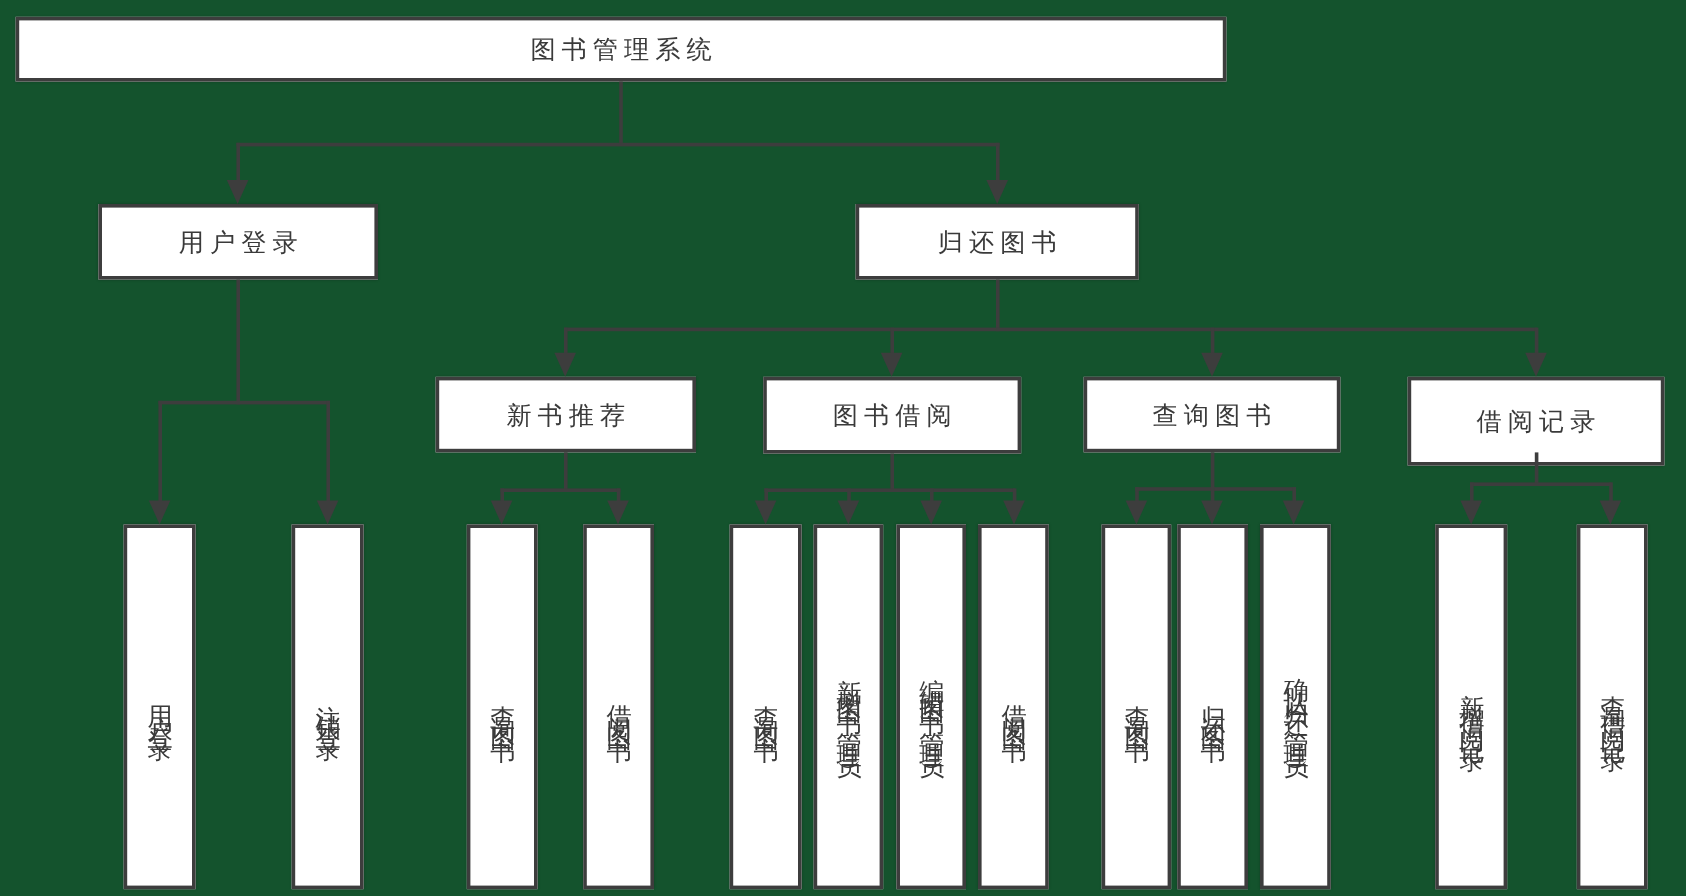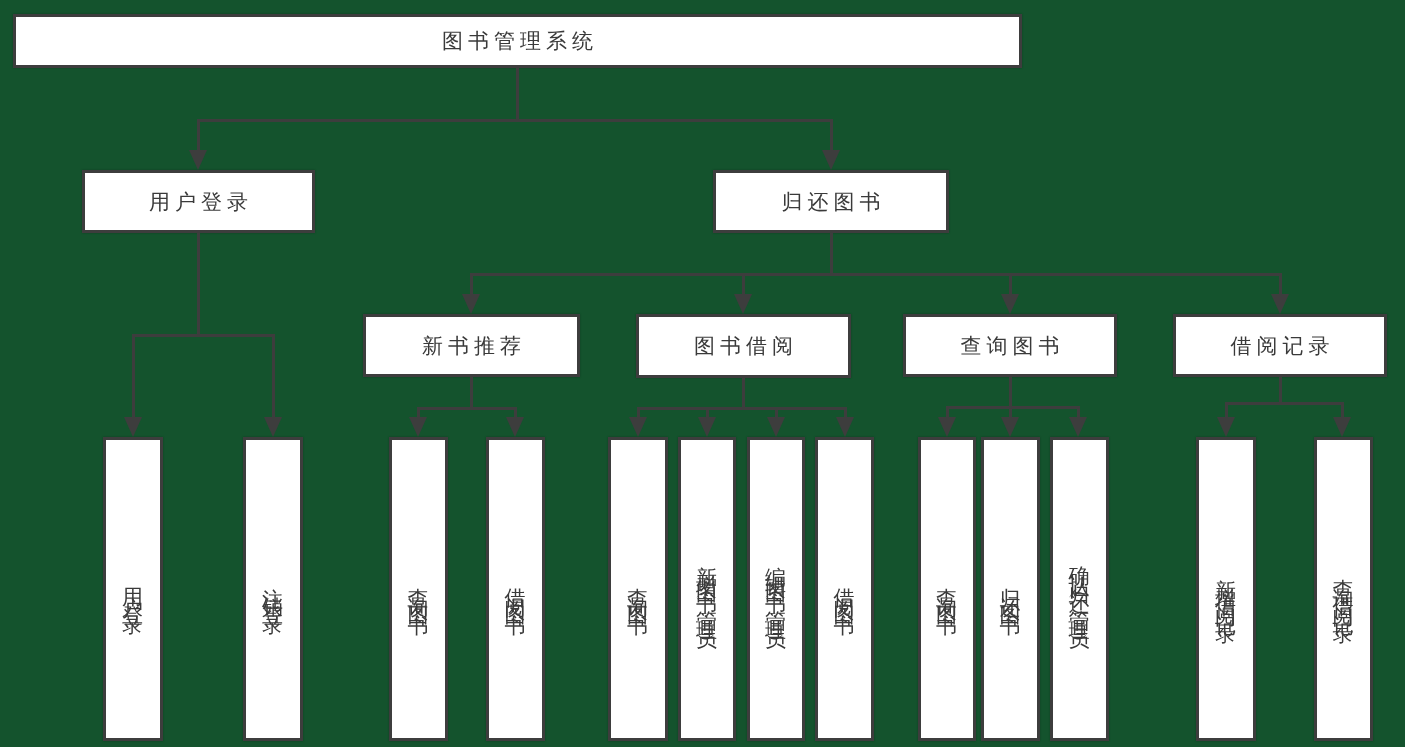--- a/index.html
+++ b/index.html
@@ -76,21 +76,21 @@
   </div>
 
   <div class="box hlabel" style="left:636px;top:314px;width:215px;height:64px">
     <span>图书借阅</span>
   </div>
 
   <div class="box hlabel" style="left:903px;top:314px;width:214px;height:63px">
     <span>查询图书</span>
   </div>
 
-  <div class="box hlabel" style="left:1173px;top:314px;width:214px;height:63px">
+  <div class="box hlabel" style="left:1173px;top:314px;width:214px;height:74px">
     <span>借阅记录</span>
   </div>
 
   <div class="box" style="left:103px;top:437px;width:60px;height:304px">
     <span class="vlabel">用户登录</span>
   </div>
 
   <div class="box" style="left:243px;top:437px;width:60px;height:304px">
     <span class="vlabel">注销登录</span>
   </div>

